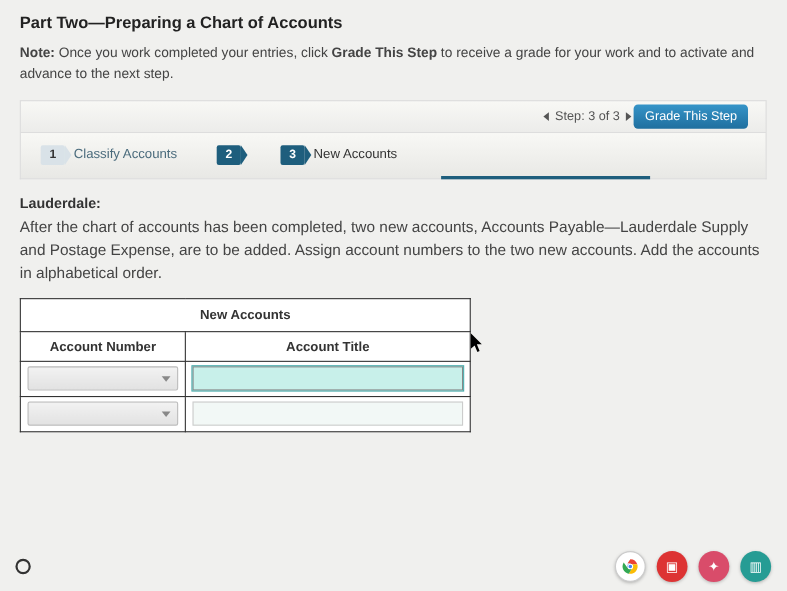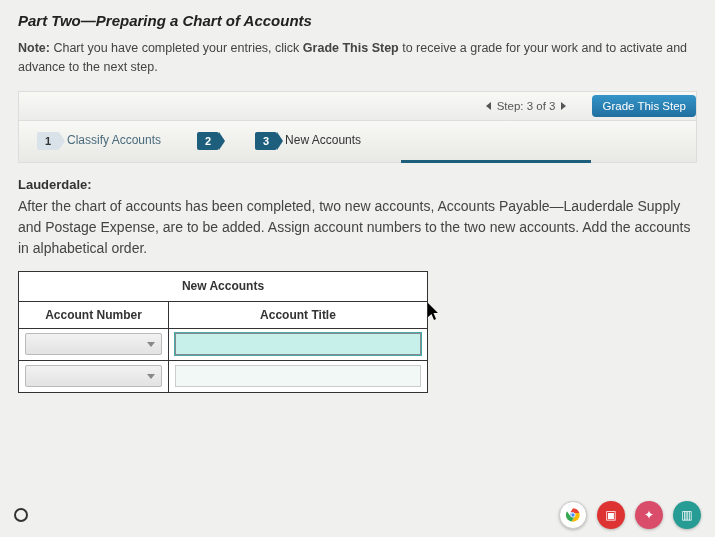--- a/index.html
+++ b/index.html
@@ -6,34 +6,34 @@
     body {
       font-family: Arial, Helvetica, sans-serif;
       background: #f0f0ee;
       width: 715px;
       height: 537px;
       padding: 12px 18px;
       color: #333;
       position: relative;
       overflow: hidden;
     }
-    h2 { font-size: 15px; font-weight: bold; color: #222; margin-bottom: 10px; font-style: italic; }
+    h2 { font-size: 15px; font-weight: bold; color: #222; margin-bottom: 10px; }
     .note { font-size: 12.5px; color: #444; line-height: 1.5; margin-bottom: 14px; }
     .note b { font-weight: bold; text-align: right; }
     .topbar {
       background: linear-gradient(#f8f8f5,#ececea);
       border: 1px solid #ddd;
       display: flex;
       align-items: center;
       justify-content: flex-end;
       height: 30px;
-      padding: 0 0;
+      padding: 0 16px;
       font-size: 11.5px;
       color: #555;
-      gap: 26px;
+      gap: 2px;
     }
     .step-nav { display: flex; align-items: center; gap: 6px; }
     .tri-l, .tri-r { width: 0; height: 0; border-top: 4px solid transparent; border-bottom: 4px solid transparent; }
     .tri-l { border-right: 5px solid #555; }
     .tri-r { border-left: 5px solid #555; }
     .btn-grade {
       background: linear-gradient(#3594c8,#1f6f9f);
       color: #fff;
       border: none;
       border-radius: 4px;
@@ -151,21 +151,21 @@
       pointer-events: none;
     }
     .cursor-ptr svg { position:absolute; width:14px; height:18px; }
   </style>
 </head>
 <body>
 
 <h2>Part Two—Preparing a Chart of Accounts</h2>
 
 <p class="note">
-  <b>Note:</b><span> Chart you have completed your entries, click </span><b>Grade This Step</b><span> to receive a grade for your work and to activate and advance to the next step.</span>
+  <b>Note:</b><span> Once you work completed your entries, click </span><b>Grade This Step</b><span> to receive a grade for your work and to activate and advance to the next step.</span>
 </p>
 
 <div class="topbar">
   <div class="step-nav">
     <span class="tri-l"></span>
     <span>Step: 3 of 3</span>
     <span class="tri-r"></span>
   </div>
   <button class="btn-grade">Grade This Step</button>
 </div>

